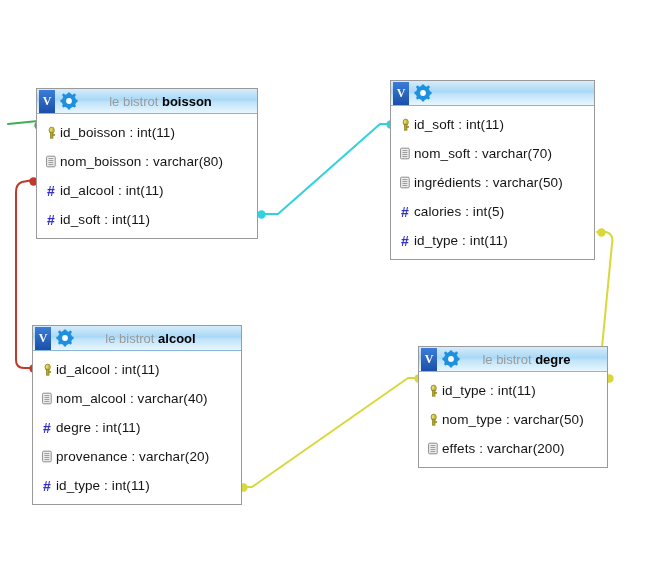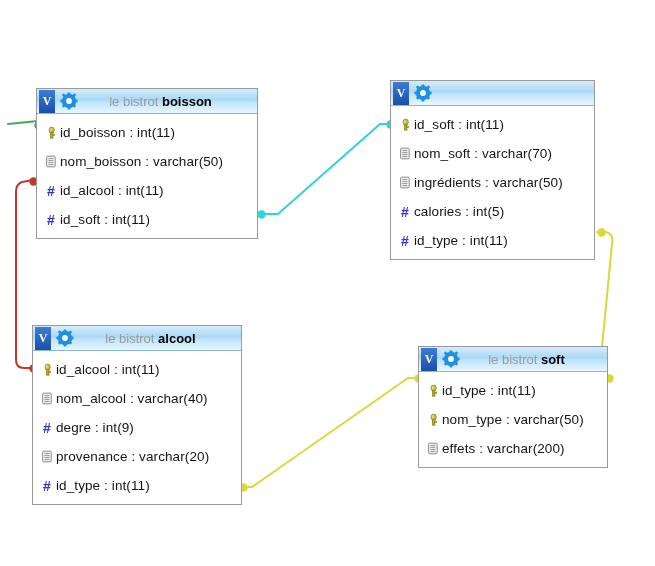--- a/index.html
+++ b/index.html
@@ -192,21 +192,21 @@
           <div class="field-row">
             <span class="field-icon">
               <svg width="12" height="13" viewBox="0 0 12 13" xmlns="http://www.w3.org/2000/svg">
                 <rect x="1.6" y="1.2" width="8.6" height="10.6" rx="1" fill="#f2f2f2" stroke="#8a8a8a" stroke-width="1"></rect>
                 <line x1="3.4" y1="3.6" x2="8.4" y2="3.6" stroke="#8a8a8a" stroke-width="0.9"></line>
                 <line x1="3.4" y1="5.6" x2="8.4" y2="5.6" stroke="#8a8a8a" stroke-width="0.9"></line>
                 <line x1="3.4" y1="7.6" x2="8.4" y2="7.6" stroke="#8a8a8a" stroke-width="0.9"></line>
                 <line x1="3.4" y1="9.6" x2="8.4" y2="9.6" stroke="#8a8a8a" stroke-width="0.9"></line>
               </svg>
             </span>
-            <span class="field-text">nom_boisson : varchar(50)</span>
+            <span class="field-text">nom_boisson : varchar(80)</span>
           </div>
           <div class="field-row">
             <span class="field-icon">
               <span class="hash-icon">#</span>
             </span>
             <span class="field-text">id_alcool : int(11)</span>
           </div>
           <div class="field-row">
             <span class="field-icon">
               <span class="hash-icon">#</span>
@@ -327,21 +327,21 @@
                 <line x1="3.4" y1="7.6" x2="8.4" y2="7.6" stroke="#8a8a8a" stroke-width="0.9"></line>
                 <line x1="3.4" y1="9.6" x2="8.4" y2="9.6" stroke="#8a8a8a" stroke-width="0.9"></line>
               </svg>
             </span>
             <span class="field-text">nom_alcool : varchar(40)</span>
           </div>
           <div class="field-row">
             <span class="field-icon">
               <span class="hash-icon">#</span>
             </span>
-            <span class="field-text">degre : int(9)</span>
+            <span class="field-text">degre : int(11)</span>
           </div>
           <div class="field-row">
             <span class="field-icon">
               <svg width="12" height="13" viewBox="0 0 12 13" xmlns="http://www.w3.org/2000/svg">
                 <rect x="1.6" y="1.2" width="8.6" height="10.6" rx="1" fill="#f2f2f2" stroke="#8a8a8a" stroke-width="1"></rect>
                 <line x1="3.4" y1="3.6" x2="8.4" y2="3.6" stroke="#8a8a8a" stroke-width="0.9"></line>
                 <line x1="3.4" y1="5.6" x2="8.4" y2="5.6" stroke="#8a8a8a" stroke-width="0.9"></line>
                 <line x1="3.4" y1="7.6" x2="8.4" y2="7.6" stroke="#8a8a8a" stroke-width="0.9"></line>
                 <line x1="3.4" y1="9.6" x2="8.4" y2="9.6" stroke="#8a8a8a" stroke-width="0.9"></line>
               </svg>
@@ -368,21 +368,21 @@
                 <rect x="0.4" y="7.6" width="4" height="2.8" rx="0.8"></rect>
                 <rect x="13.6" y="7.6" width="4" height="2.8" rx="0.8"></rect>
                 <rect x="2.2" y="2.2" width="3.6" height="2.6" rx="0.8" transform="rotate(45 4 3.5)"></rect>
                 <rect x="12.2" y="12.2" width="3.6" height="2.6" rx="0.8" transform="rotate(45 14 13.5)"></rect>
                 <rect x="12.2" y="2.2" width="3.6" height="2.6" rx="0.8" transform="rotate(-45 14 3.5)"></rect>
                 <rect x="2.2" y="12.2" width="3.6" height="2.6" rx="0.8" transform="rotate(-45 4 13.5)"></rect>
               </g>
               <circle cx="9" cy="9" r="2.9" fill="#ffffff"></circle>
             </svg>
           </div>
-          <div class="hdr-title"><span class="schema">le bistrot</span> <span class="tname">soft</span></div>
+          <div class="hdr-title"><span class="schema">le bistrot</span> <span class="tname">degre</span></div>
         </div>
         <div class="tbl-body">
           <div class="field-row">
             <span class="field-icon">
               <svg width="13" height="13" viewBox="0 0 13 13" xmlns="http://www.w3.org/2000/svg">
                 <rect x="4.2" y="1.2" width="5" height="6" rx="2.4" fill="#c9bd3a" stroke="#8a8020" stroke-width="0.8"></rect>
                 <rect x="5.4" y="6.2" width="2.6" height="6" fill="#b5a92c" stroke="#8a8020" stroke-width="0.7"></rect>
                 <rect x="7.6" y="8.2" width="2.2" height="1.4" fill="#b5a92c" stroke="#8a8020" stroke-width="0.5"></rect>
                 <rect x="5.1" y="2.1" width="1.6" height="3.4" rx="0.8" fill="#e8e07a"></rect>
               </svg>

